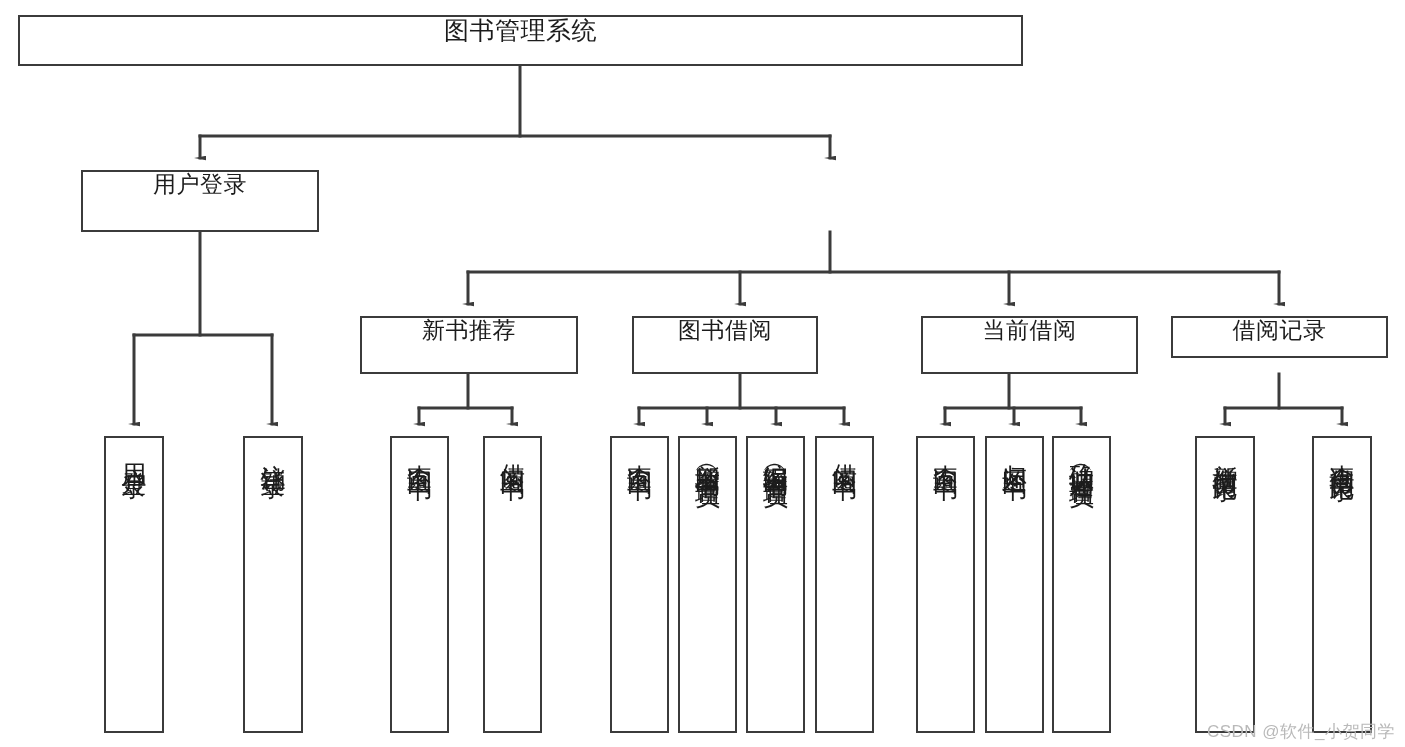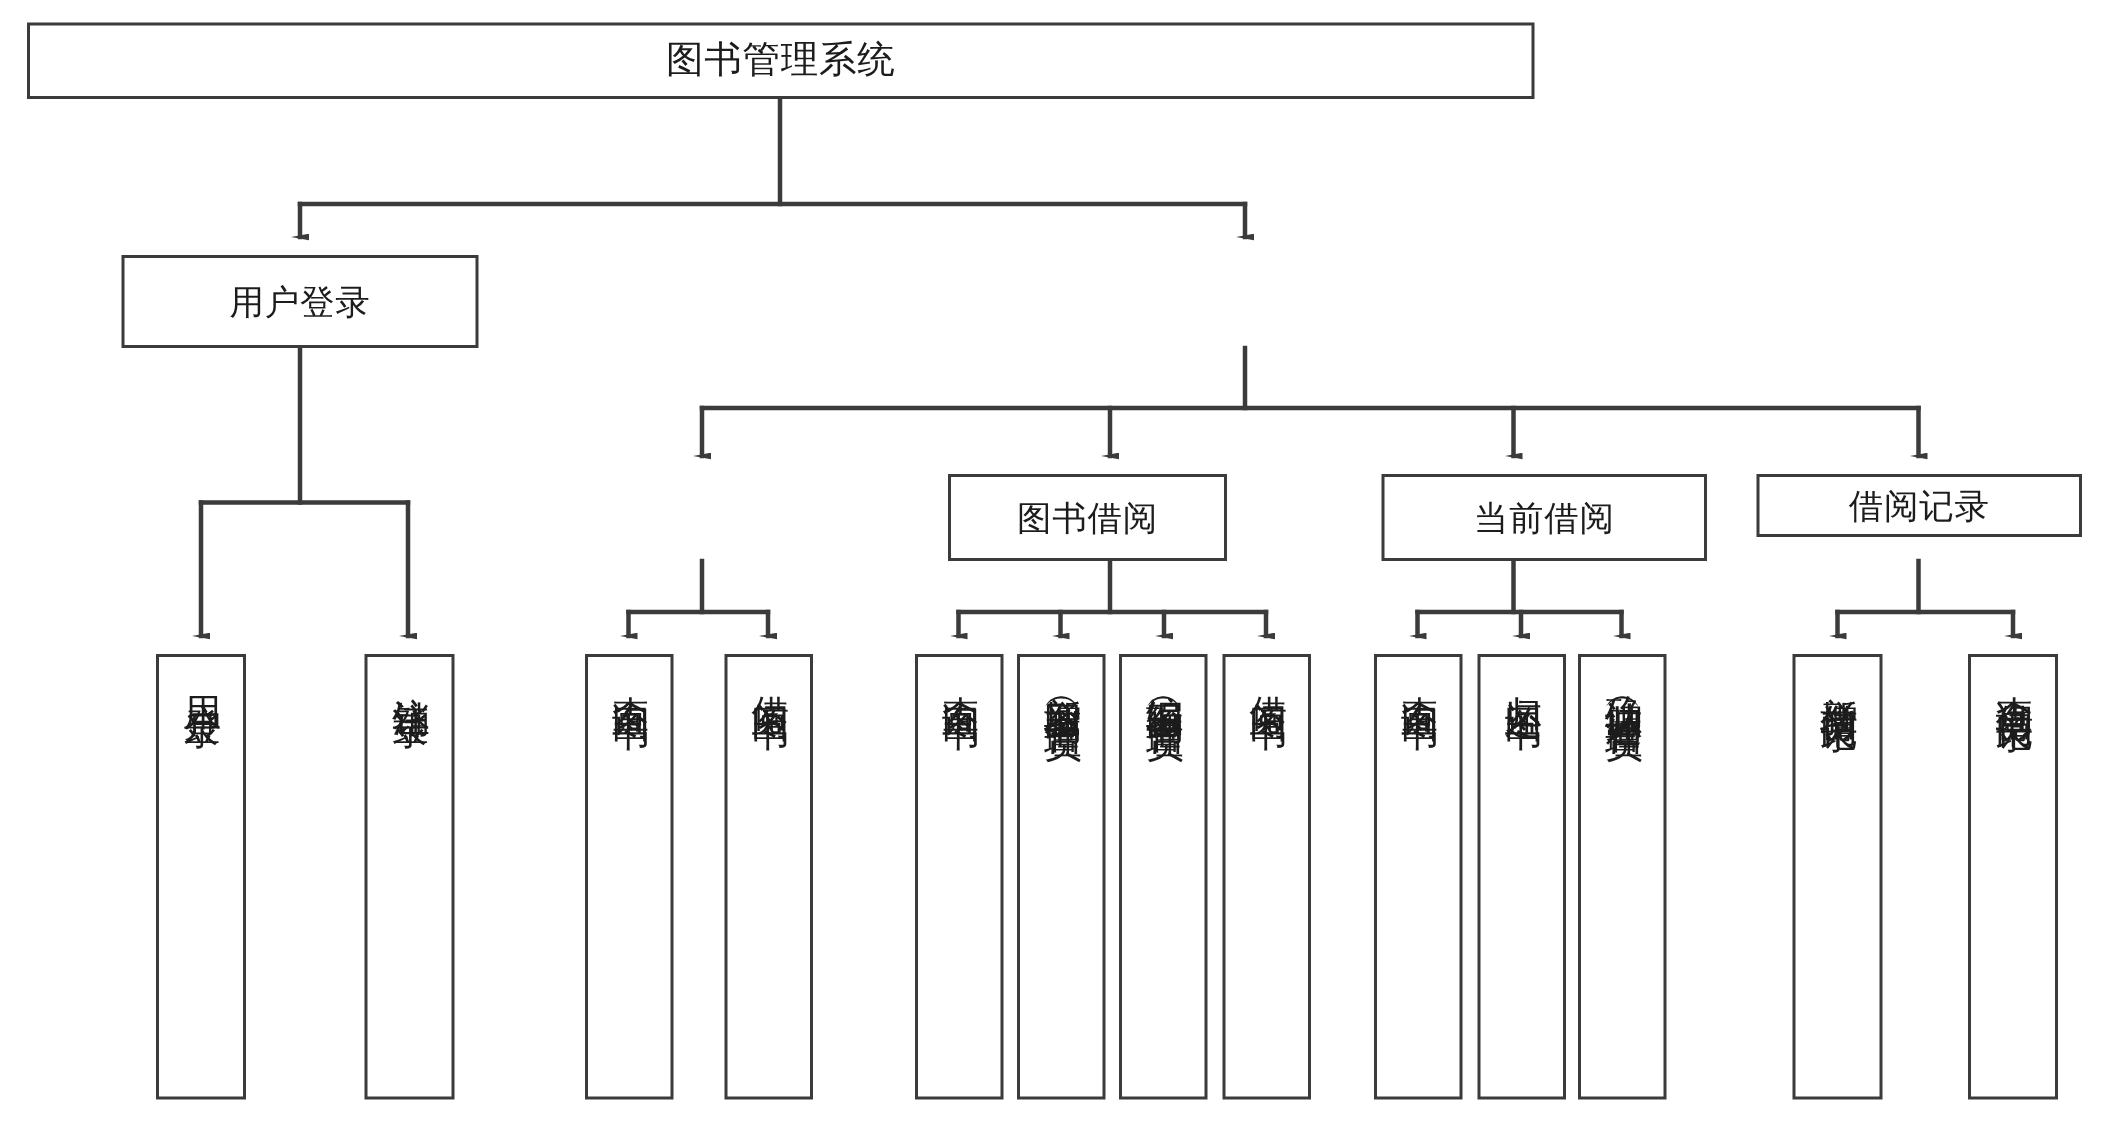--- a/index.html
+++ b/index.html
@@ -19,21 +19,20 @@
     left:0;top:0;
     width:1405px;height:747px;
     pointer-events:none;
   }
   .node{
     position:absolute;
     box-sizing:border-box;
     background:#ffffff;
     border:2.5px solid #3b3b3b;
     display:flex;
-    align-items:center;
     justify-content:center;
     z-index:2;
   }
   .node .label{
     color:#1c1c1c;
     line-height:1.08;
     white-space:nowrap;
   }
   
   .node.root .label{ font-size:25px; letter-spacing:.5px; }
@@ -121,20 +120,23 @@
   </svg>
 
   <div class="node root" style="left: 18px; top: 15px; width: 1005px; height: 51px;">
     <span class="label">图书管理系统</span>
   </div>
 
   <div class="node branch" style="left: 81px; top: 170px; width: 238px; height: 62px;">
     <span class="label">用户登录</span>
   </div>
 
+  <div class="node branch" style="left: 360px; top: 316px; width: 218px; height: 58px;">
+    <span class="label">新书推荐</span>
+  </div>
   <div class="node branch" style="left: 632px; top: 316px; width: 186px; height: 58px;">
     <span class="label">图书借阅</span>
   </div>
   <div class="node branch" style="left: 901px; top: 316px; width: 217px; height: 58px; margin-left: 20px;">
     <span class="label">当前借阅</span>
   </div>
   <div class="node branch" style="left: 1171px; top: 316px; width: 217px; height: 42px;">
     <span class="label">借阅记录</span>
   </div>
 
@@ -171,13 +173,14 @@
   <div class="node leaf pad" style="left: 1052px; top: 436px; width: 59px; height: 297px;">
     <span class="label">确认归还（管理员）</span>
   </div>
   <div class="node leaf pad" style="left: 1195px; top: 436px; width: 60px; height: 297px;">
     <span class="label">新增借阅记录</span>
   </div>
   <div class="node leaf pad" style="left: 1312px; top: 436px; width: 60px; height: 297px;">
     <span class="label">查询借阅记录</span>
   </div>
 
+  <div class="watermark">CSDN @软件_小贺同学</div>
 </div>
 
 </body></html>

